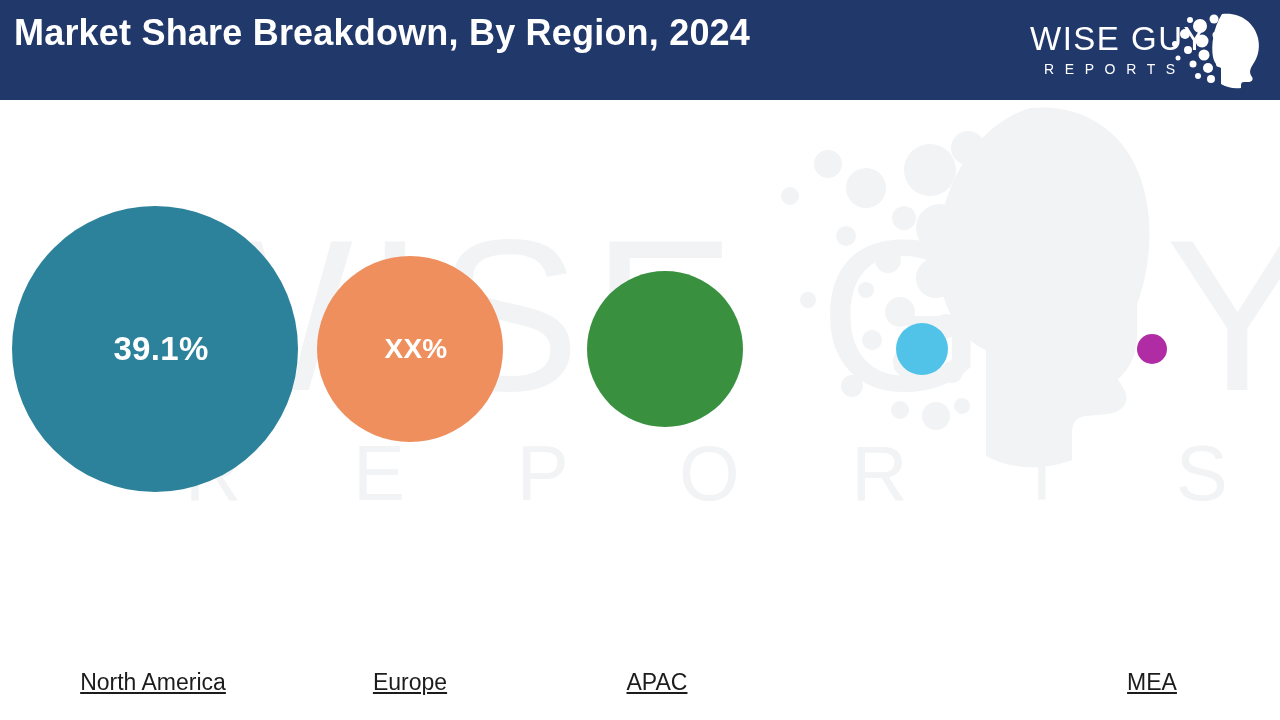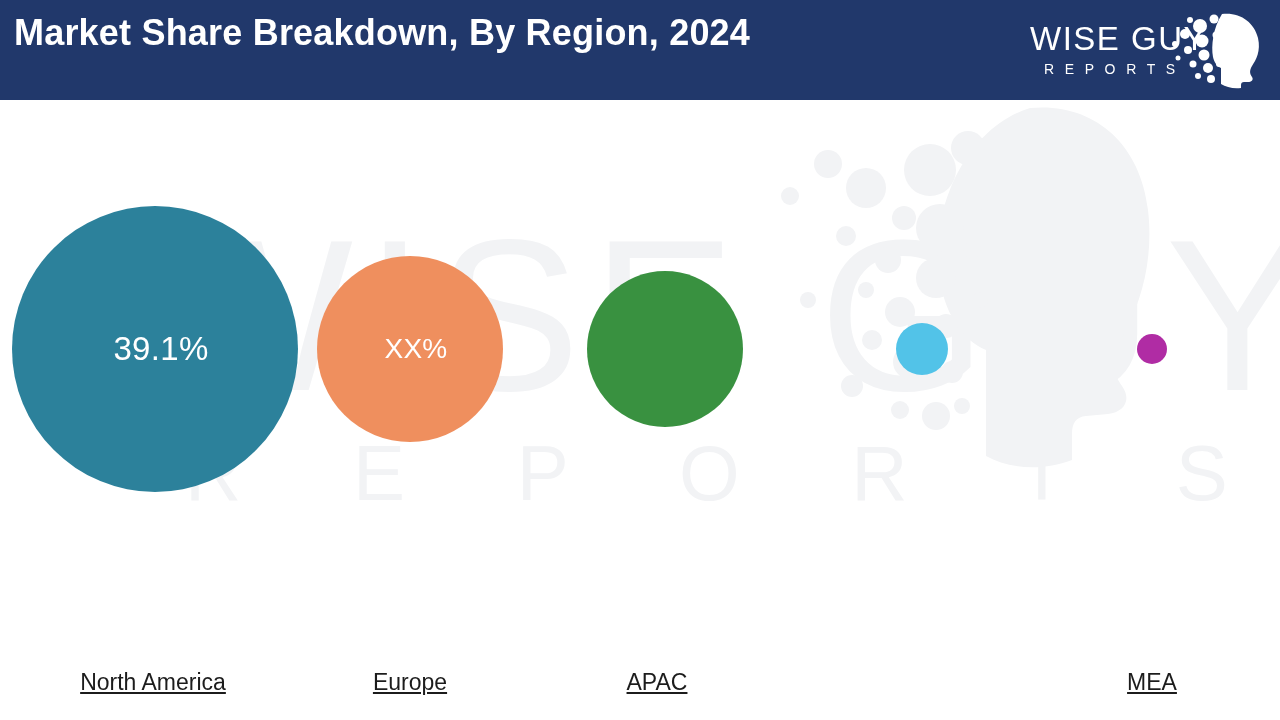--- a/index.html
+++ b/index.html
@@ -82,21 +82,21 @@
   .bubble {
     position: absolute;
     border-radius: 50%;
     display: flex;
     align-items: center;
     justify-content: center;
     transform: translate(-50%, -50%);
   }
   .bubble-value {
     color: #ffffff;
-    font-weight: normal;
+    font-weight: bold;
     font-size: 33px;
     letter-spacing: 0.3px;
     white-space: nowrap;
     font-family: "Liberation Sans", sans-serif;
     margin-left: 12px;
   }
   .bubble-value.small {
     font-size: 28px;
   }
 

